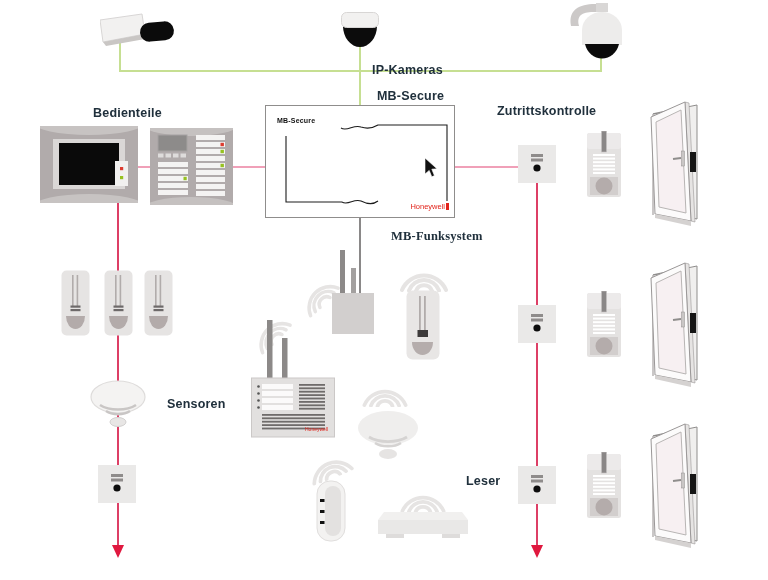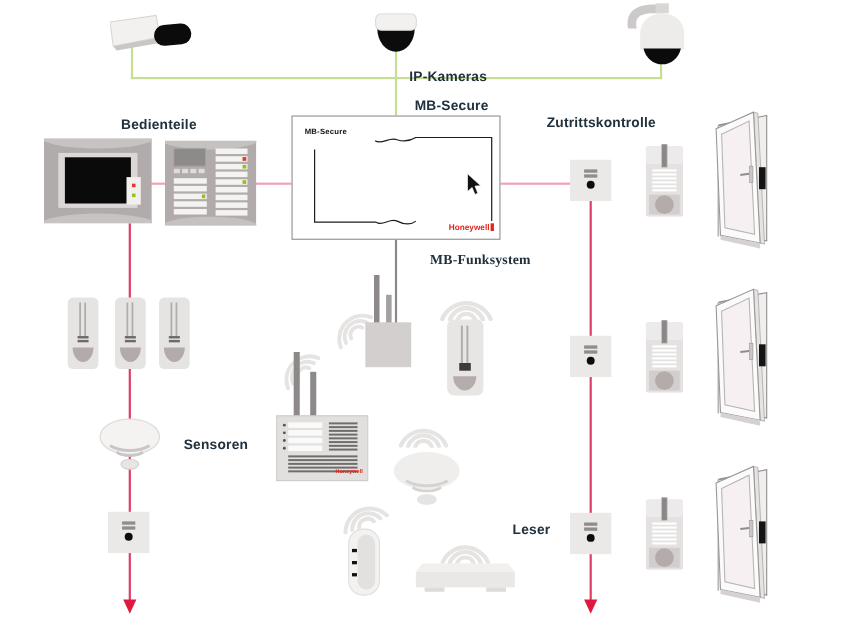--- a/index.html
+++ b/index.html
@@ -19,21 +19,21 @@
   .gray{background:#8a8888;}
   .dev{position:absolute;z-index:2;}
   .arrow-down{position:absolute;z-index:2;width:0;height:0;
       border-left:6px solid transparent;border-right:6px solid transparent;
       border-top:13px solid var(--arrow);}
   
   #mb-box{position:absolute;left:265px;top:105px;width:190px;height:113px;
       background:#fff;border:1.5px solid #8f8d8c;box-sizing:border-box;z-index:3;}
   #mb-box .box-title{position:absolute;left:11px;top:11px;font-size:7px;font-weight:700;
       color:#111;letter-spacing:.2px;}
-  .brand{color:var(--brand_red);font-weight:700;}
+  .brand{color:var(--brand_red);font-weight:400;}
   #mb-box .brand{position:absolute;right:9px;bottom:6px;font-size:7.5px;}
   #mb-box .brand-block{position:absolute;right:5px;bottom:7px;width:3px;height:7px;
       background:var(--brand_red);}
   .panel-brand{position:absolute;left:305px;top:426px;font-size:5px;z-index:3;}
   .wifi{position:absolute;z-index:2;}
 </style>
 </head>
 <body>
 
 <div id="canvas">
@@ -50,21 +50,21 @@
   <div class="line red" style="left:117px;top:203px;width:2px;height:343px;"></div>
   <div class="arrow-down" style="left:112px;top:545px;"></div>
 
   <div class="line red" style="left:536px;top:182px;width:2px;height:364px;"></div>
   <div class="arrow-down" style="left:531px;top:545px;"></div>
 
   <div class="line gray" style="left:359px;top:218px;width:2px;height:76px;"></div>
 
   <div class="label" style="left:372px;top:63px;">IP-Kameras</div>
   <div class="label" style="left:377px;top:89px;">MB-Secure</div>
-  <div class="label" style="left:110px;top:106px;">Bedienteile</div>
+  <div class="label" style="left:93px;top:106px;">Bedienteile</div>
   <div class="label" style="left:497px;top:104px;">Zutrittskontrolle</div>
   <div class="label" style="left:391px;top:229px;font-family:Liberation Serif, serif;">MB-Funksystem</div>
   <div class="label" style="left:167px;top:397px;">Sensoren</div>
   <div class="label" style="left:466px;top:474px;">Leser</div>
 
   <div class="dev" style="left:100px;top:12px;">
     <svg width="76" height="36" viewBox="0 0 76 36">
       <polygon points="0,8 42,2 45,22 3,30" fill="#f2f1f0" stroke="#d8d6d5" stroke-width="1"></polygon>
       <polygon points="3,30 45,22 45,27 6,34" fill="#c9c6c4"></polygon>
       <rect x="40" y="10" width="34" height="19" rx="9.5" fill="#0b0b0b" transform="rotate(-5 57 20)"></rect>

